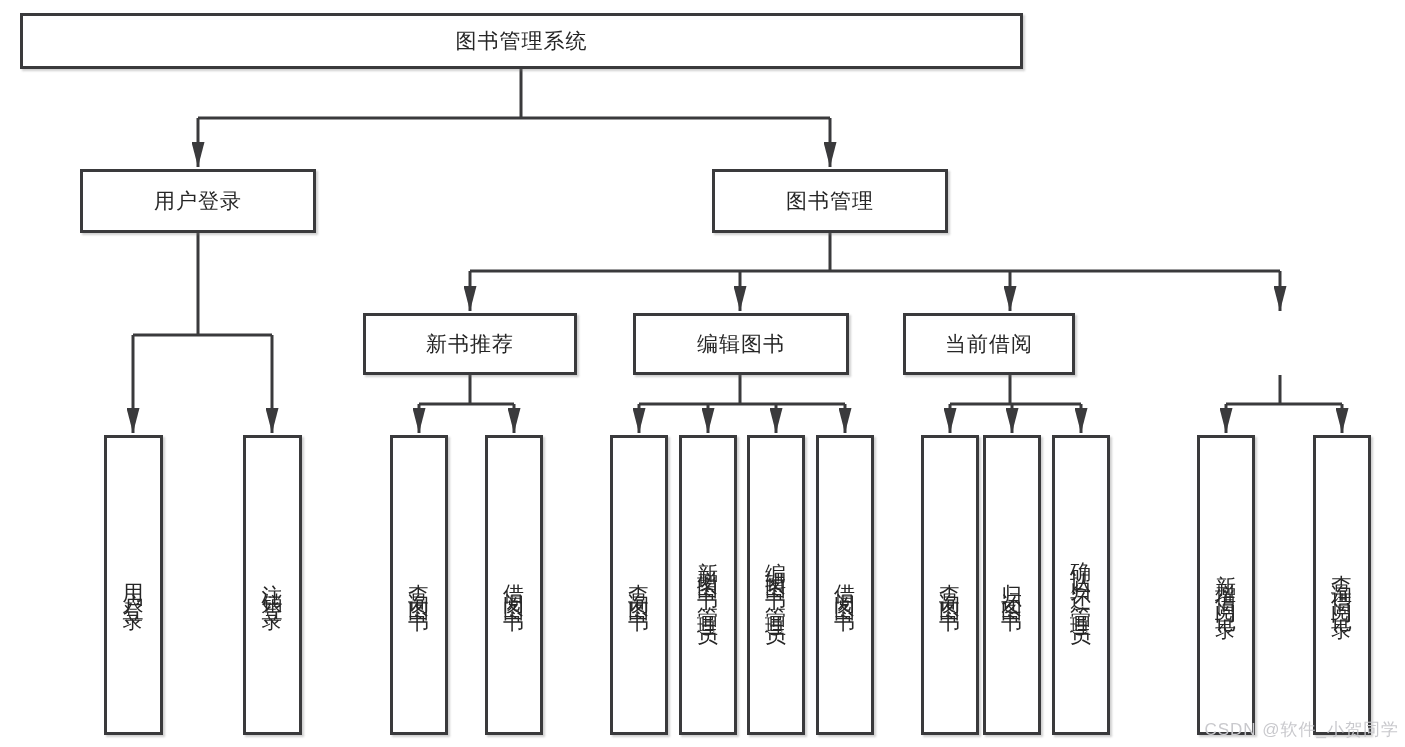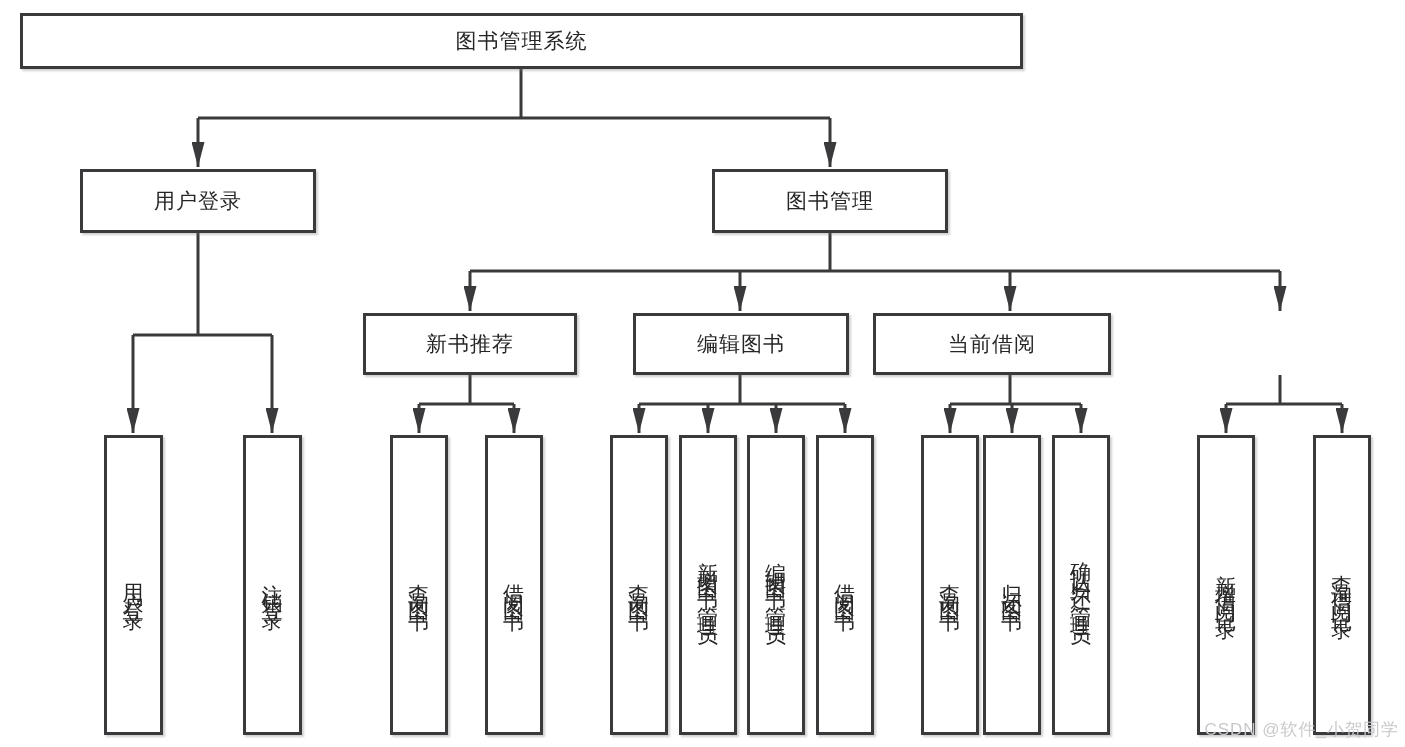--- a/index.html
+++ b/index.html
@@ -137,21 +137,21 @@
   <div class="node h" style="left:712px;top:169px;width:236px;height:64px">
     <span>图书管理</span>
   </div>
 
   <div class="node h" style="left:363px;top:313px;width:214px;height:62px">
     <span>新书推荐</span>
   </div>
   <div class="node h" style="left:633px;top:313px;width:216px;height:62px">
     <span>编辑图书</span>
   </div>
-  <div class="node h" style="left:873px;top:313px;width:238px;height:62px">
+  <div class="node h" style="left:903px;top:313px;width:172px;height:62px">
     <span>当前借阅</span>
   </div>
 
   <div class="node v" style="left:104px;top:435px;width:59px;height:300px">
     <span>用户登录</span>
   </div>
   <div class="node v" style="left:243px;top:435px;width:59px;height:300px">
     <span>注销登录</span>
   </div>
 

